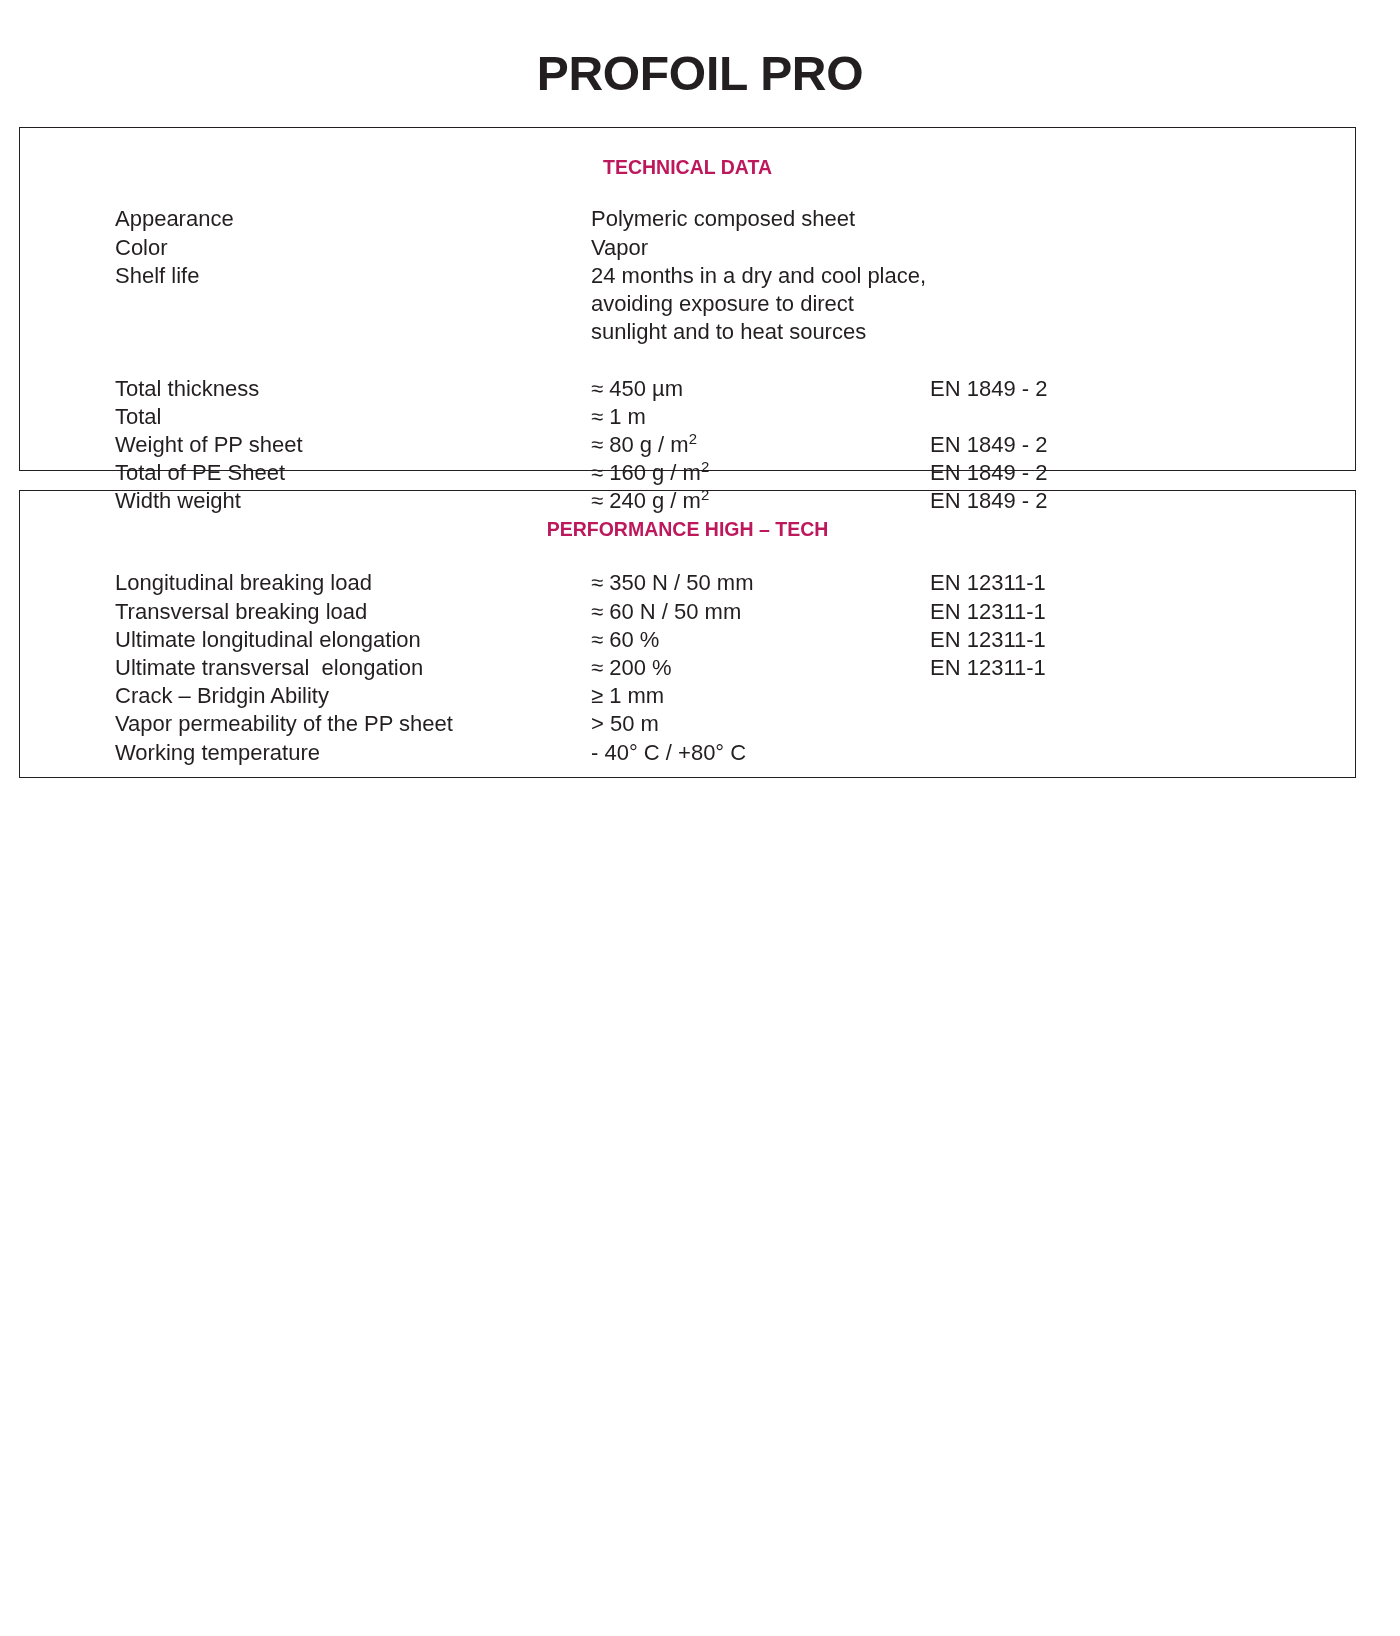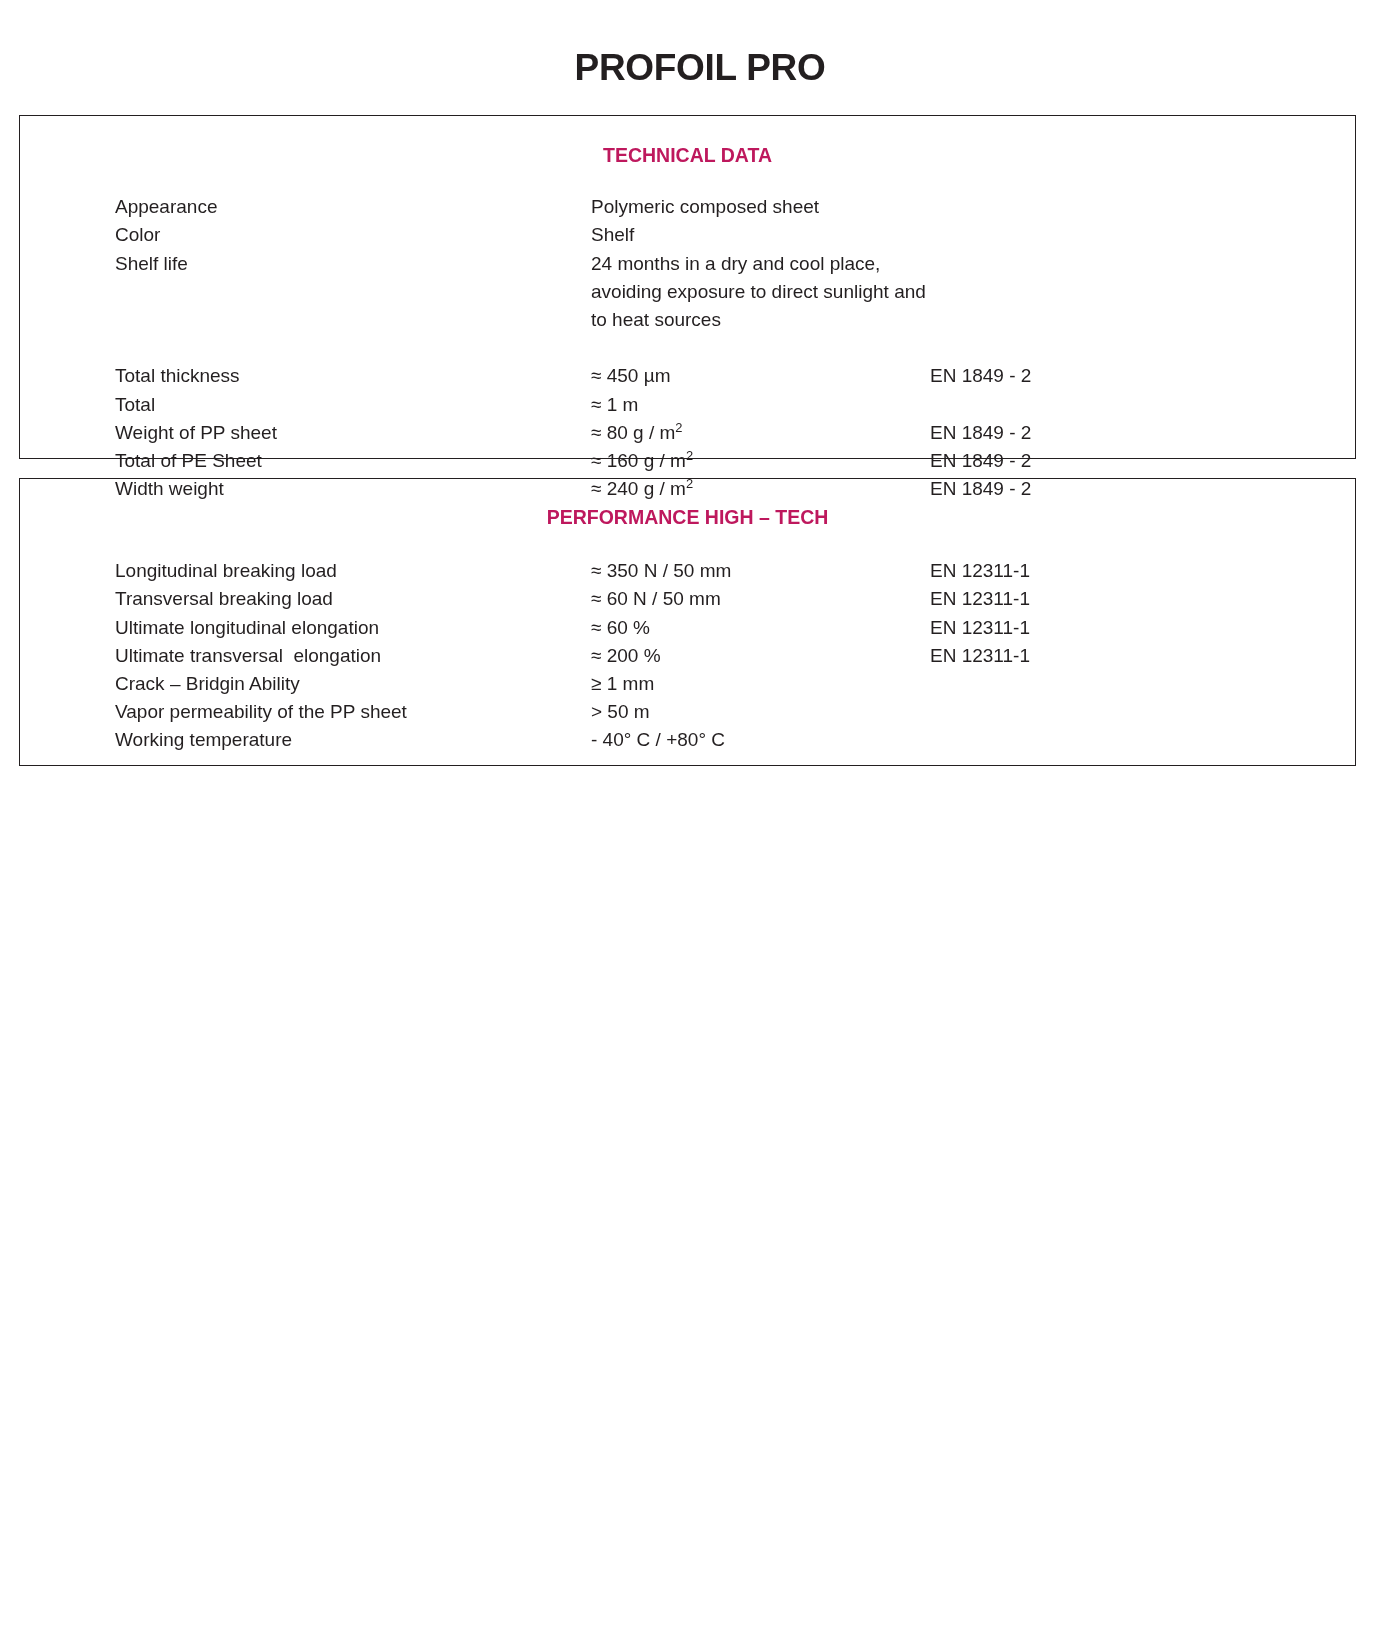--- a/index.html
+++ b/index.html
@@ -16,21 +16,21 @@
     overflow: hidden;
   }
   .page {
     width: 1400px;
     height: 1636px;
     position: relative;
     box-sizing: border-box;
   }
   .doc-title {
     text-align: center;
-    font-size: 37px;
+    font-size: 48px;
     font-weight: bold;
     letter-spacing: -0.3px;
     color: #231f20;
     padding-top: 48px;
     padding-bottom: 0;
     margin: 0;
     line-height: 1.1;
   }
   .panel {
     border: 1.5px solid #231f20;
@@ -61,21 +61,21 @@
     margin: 0;
     padding: 0;
   }
   .panel-tech .rows { padding-top: 28px; }
   .panel-perf .rows { padding-top: 30px; }
 
   .row {
     display: flex;
     align-items: flex-start;
     line-height: 28.2px;
-    font-size: 19px;
+    font-size: 22px;
     color: #231f20;
   }
   .row.spacer {
     height: 28.2px;
   }
   .col-label {
     width: 571px;
     padding-left: 95px;
     box-sizing: border-box;
     white-space: pre;
@@ -106,21 +106,21 @@
   <div class="panel panel-tech">
     <div class="section-header">TECHNICAL DATA</div>
     <div class="rows" id="rows-0">
         <div class="row">
           <div class="col-label">Appearance</div>
           <div class="col-value">Polymeric composed sheet</div>
           <div class="col-std"></div>
         </div>
         <div class="row">
           <div class="col-label">Color</div>
-          <div class="col-value">Shelf</div>
+          <div class="col-value">Vapor</div>
           <div class="col-std"></div>
         </div>
         <div class="row">
           <div class="col-label">Shelf life</div>
           <div class="col-value">24 months in a dry and cool place, avoiding exposure to direct sunlight and to heat sources</div>
           <div class="col-std"></div>
         </div>
         <div class="row spacer"></div>
         <div class="row">
           <div class="col-label">Total thickness</div>

